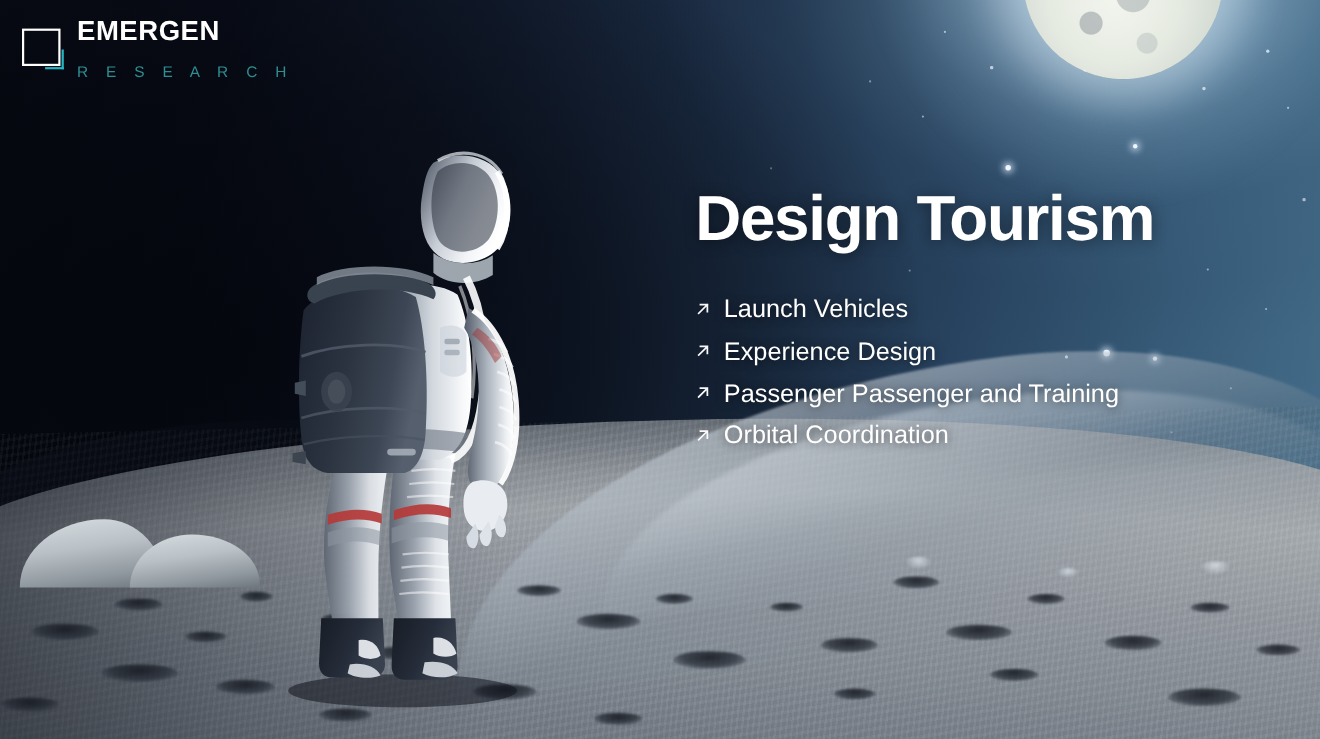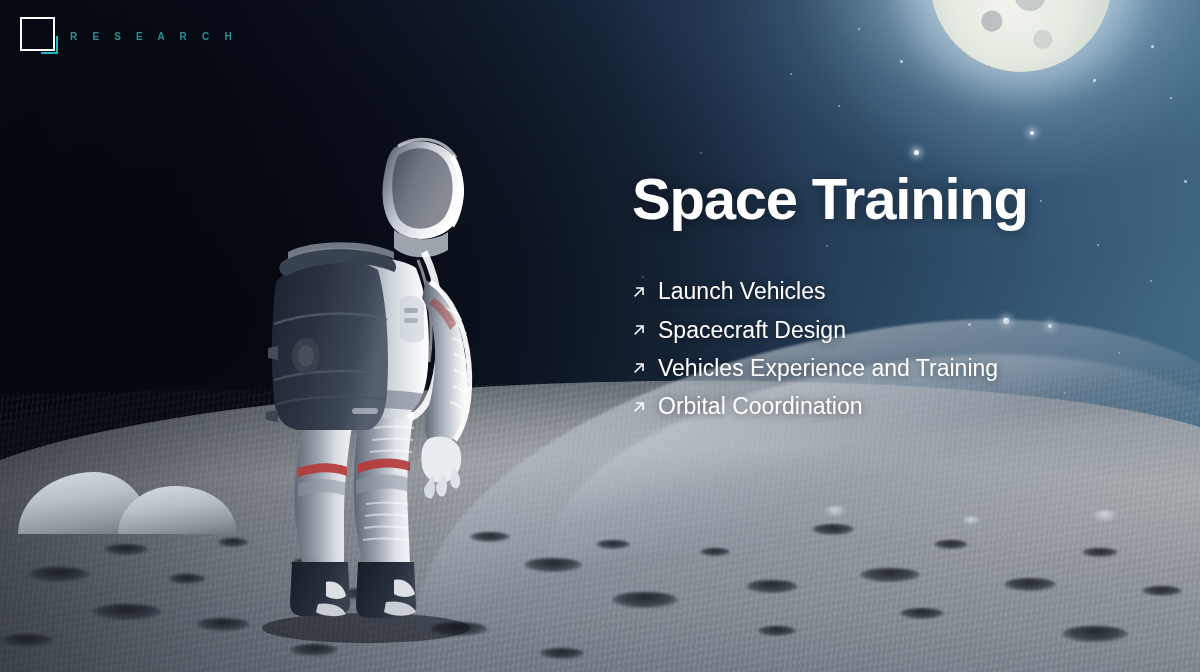--- a/index.html
+++ b/index.html
@@ -161,33 +161,33 @@
   .logo-mark .tl {
     position:absolute; left:23px; top:20px; width:17px; height:18px;
     border-right:2px solid #24b6c4; border-bottom:2px solid #24b6c4;
   }
   .logo-text { display:flex; flex-direction:column; justify-content:center; }
   .logo-top {
     color:#ffffff; font-size:25px; font-weight:bold;
     letter-spacing:0.5px; line-height:1.02;
   }
   .logo-sub {
-    color:#2f8e93; font-size:10px; font-weight:bold;
-    letter-spacing:6.2px; line-height:1.25; margin-top:2px;
+    color:#2f8e93; font-size:14px; font-weight:normal;
+    letter-spacing:6.2px; line-height:1.25; margin-top:15px;
   }
 
   
   .content { position:absolute; left:632px; top:168px; width:540px; }
   .title {
     color:#ffffff;
     font-size:58px; font-weight:bold;
     letter-spacing:-1.2px; line-height:1.06;
     text-shadow:0 2px 14px rgba(0,0,0,0.45);
   }
-  .bullets { margin-top:43px; list-style:none; }
+  .bullets { margin-top:32px; list-style:none; }
   .bullets li {
     display:flex; align-items:center; gap:11px;
     color:#ffffff; font-size:23px; font-weight:400;
     line-height:1.66;
     text-shadow:0 1px 9px rgba(0,0,0,0.55);
   }
   .arrow { flex:none; width:15px; height:15px; opacity:0.97; }
   .arrow svg { display:block; }
 </style>
 </head>
@@ -415,50 +415,51 @@
       <path d="M186,186 C196,192 204,202 208,212 L202,218 C197,208 190,198 181,192 Z" fill="#9e3535" opacity="0.5"></path>
     </svg>
   </div>
 
   <div class="logo">
     <div class="logo-mark">
       <div class="sq"></div>
       <div class="tl"></div>
     </div>
     <div class="logo-text">
+      <div class="logo-top">EMERGEN</div>
       <div class="logo-sub">R E S E A R C H</div>
     </div>
   </div>
 
   <div class="content">
-    <h1 class="title">Space Training</h1>
+    <h1 class="title">Design Tourism</h1>
     <ul class="bullets">
       <li>
         <span class="arrow">
           <svg viewBox="0 0 16 16" width="15" height="15">
               <path d="M3.4 12.6 L11.2 4.8 M5.1 4.2 L11.8 4.2 L11.8 10.9" stroke="#ffffff" stroke-width="1.7" fill="none" stroke-linecap="square"></path>
             </svg>
         </span>
         <span>Launch Vehicles</span>
       </li>
       <li>
         <span class="arrow">
           <svg viewBox="0 0 16 16" width="15" height="15">
               <path d="M3.4 12.6 L11.2 4.8 M5.1 4.2 L11.8 4.2 L11.8 10.9" stroke="#ffffff" stroke-width="1.7" fill="none" stroke-linecap="square"></path>
             </svg>
         </span>
-        <span>Spacecraft Design</span>
+        <span>Experience Design</span>
       </li>
       <li>
         <span class="arrow">
           <svg viewBox="0 0 16 16" width="15" height="15">
               <path d="M3.4 12.6 L11.2 4.8 M5.1 4.2 L11.8 4.2 L11.8 10.9" stroke="#ffffff" stroke-width="1.7" fill="none" stroke-linecap="square"></path>
             </svg>
         </span>
-        <span>Vehicles Experience and Training</span>
+        <span>Passenger Passenger and Training</span>
       </li>
       <li>
         <span class="arrow">
           <svg viewBox="0 0 16 16" width="15" height="15">
               <path d="M3.4 12.6 L11.2 4.8 M5.1 4.2 L11.8 4.2 L11.8 10.9" stroke="#ffffff" stroke-width="1.7" fill="none" stroke-linecap="square"></path>
             </svg>
         </span>
         <span>Orbital Coordination</span>
       </li>
     </ul>

